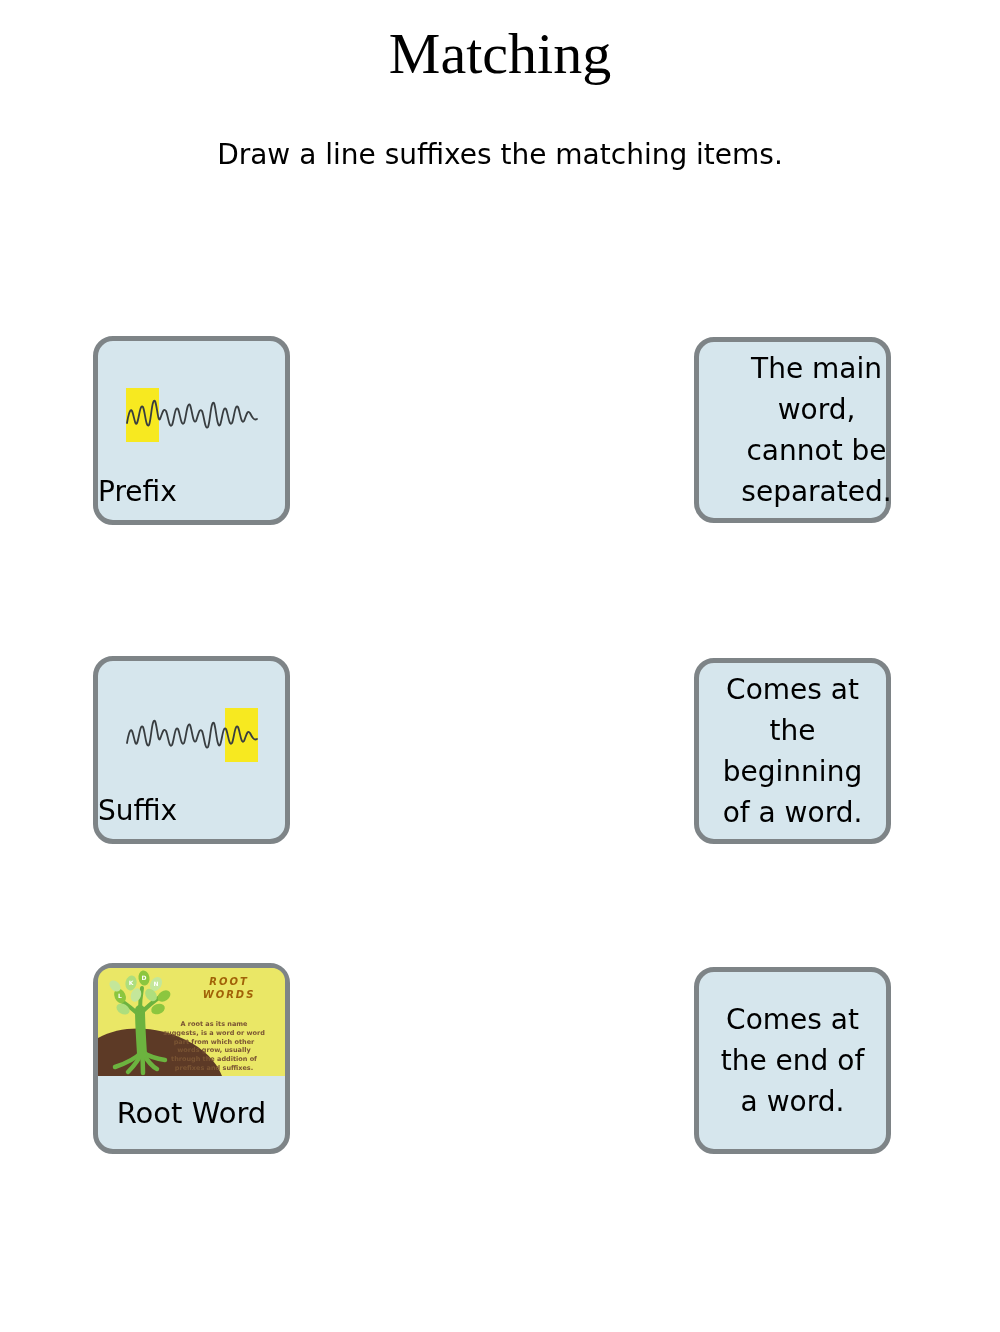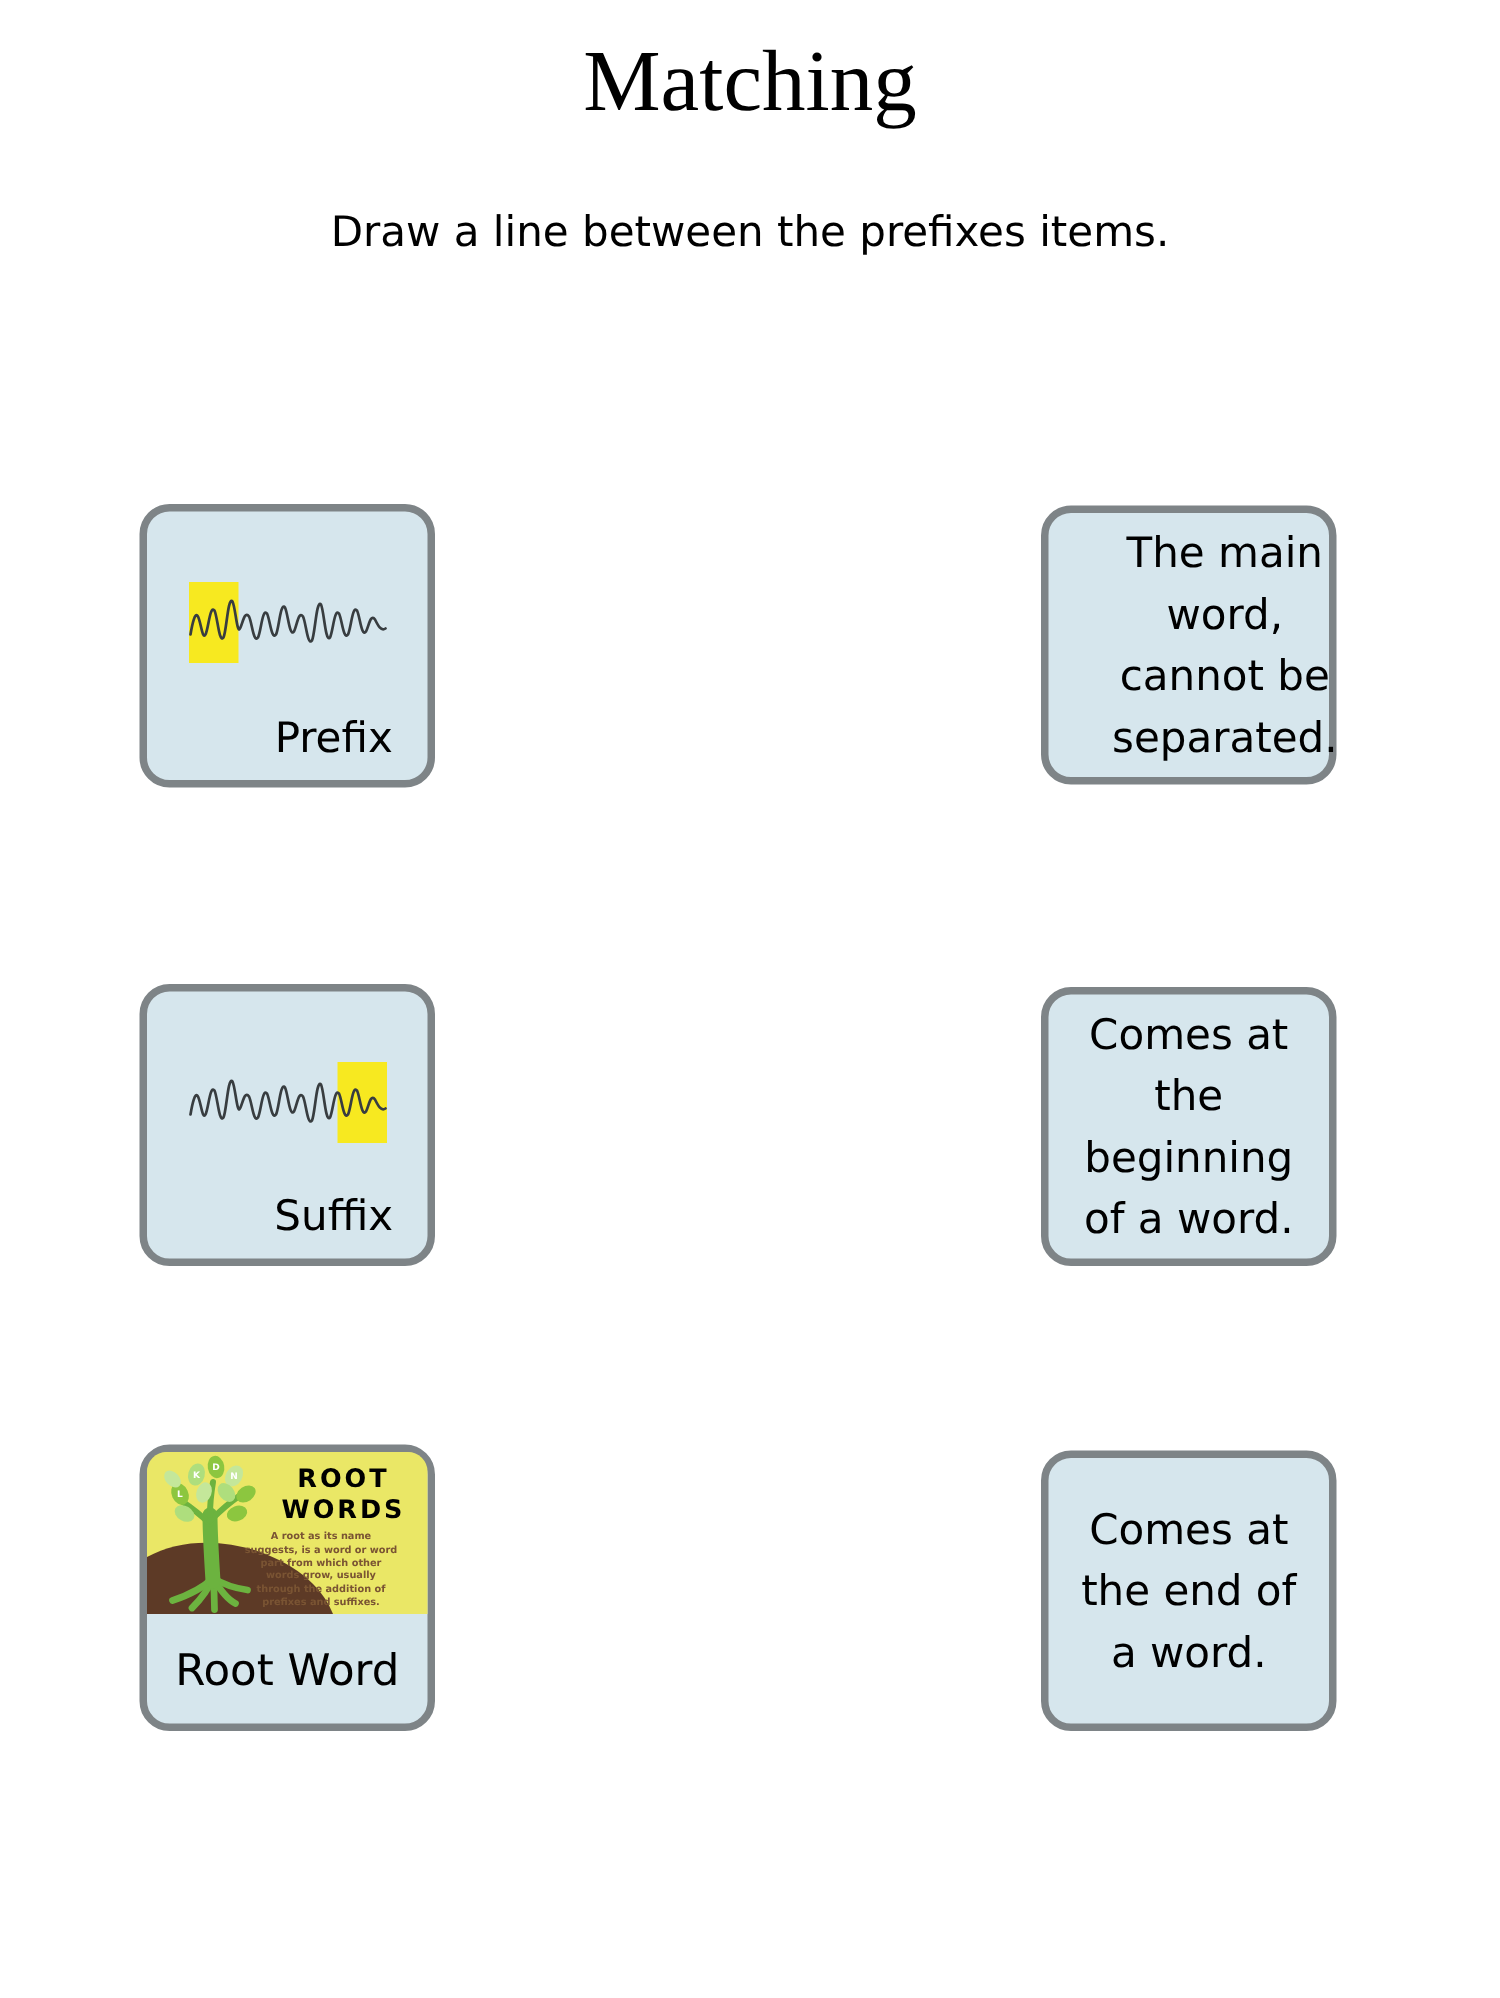--- a/index.html
+++ b/index.html
@@ -29,49 +29,49 @@
   .right-card{
     display:flex;align-items:center;justify-content:center;
     text-align:center;font-size:28px;line-height:41px;white-space:pre-line;
   }
   .sq{
     position:absolute;top:42px;left:50%;transform:translateX(-50%);
     display:block;
   }
   .card-label{
     position:absolute;bottom:12px;left:0;width:100%;
-    text-align:center;font-size:28px;padding-left:31px;
+    font-size:28px;
   }
   .rw-image{
     position:relative;height:108px;flex:none;
     border-radius:13px 13px 0 0;overflow:hidden;background:#eae766;
   }
   .rw-art{position:absolute;left:0;top:0;}
   .rw-title{
     position:absolute;top:8px;right:10px;width:92px;
-    text-align:center;font-weight:bold;font-size:17px;line-height:1.25;
-    letter-spacing:2px;color:#000000;white-space:pre-line;
+    text-align:center;font-weight:bold;font-size:10px;line-height:1.25;
+    letter-spacing:2px;color:#a16207;white-space:pre-line;font-style:italic;
   }
   .rw-desc{
     position:absolute;top:52px;right:19px;width:104px;
     text-align:center;font-weight:bold;font-size:6.5px;line-height:1.35;
     color:#7a5433;
   }
   .rw-label{
     flex:1;display:flex;align-items:center;justify-content:center;
     text-align:center;font-size:29px;
   }
 </style>
 </head>
 <body>
 
 <div class="page">
 
   <h1 class="title">Matching</h1>
-  <p class="subtitle">Draw a line between the prefixes items.</p>
+  <p class="subtitle">Draw a line suffixes the matching items.</p>
 
   <div class="card pos-l1">
     <svg class="sq" width="136" height="64" viewBox="0 0 136 64">
       <rect x="2" y="5" width="33" height="54" fill="#f7e920"></rect>
       <path d="M3,40 C4,34 6,24 8,28 C10,32 11,44 13,40 C15,36 16,20 19,24 C21,28 22,46 25,42 C27,38 28,14 31,18 C33,22 34,40 36,36 C38,32 39,24 42,28 C44,32 45,46 48,42 C50,38 51,22 54,26 C56,30 57,44 60,40 C62,36 63,18 66,22 C68,26 69,42 72,38 C74,34 75,24 78,28 C80,32 81,48 84,44 C86,40 87,16 90,20 C92,24 93,46 96,42 C98,38 99,22 102,26 C104,30 105,44 108,40 C110,36 111,20 114,24 C116,28 117,42 120,38 C122,34 123,26 126,30 C128,34 130,38 133,36" fill="none" stroke="#383d40" stroke-width="1.8" stroke-linecap="round"></path>
     </svg>
     <div class="card-label">Prefix</div>
   </div>
 
   <div class="card pos-l2">

